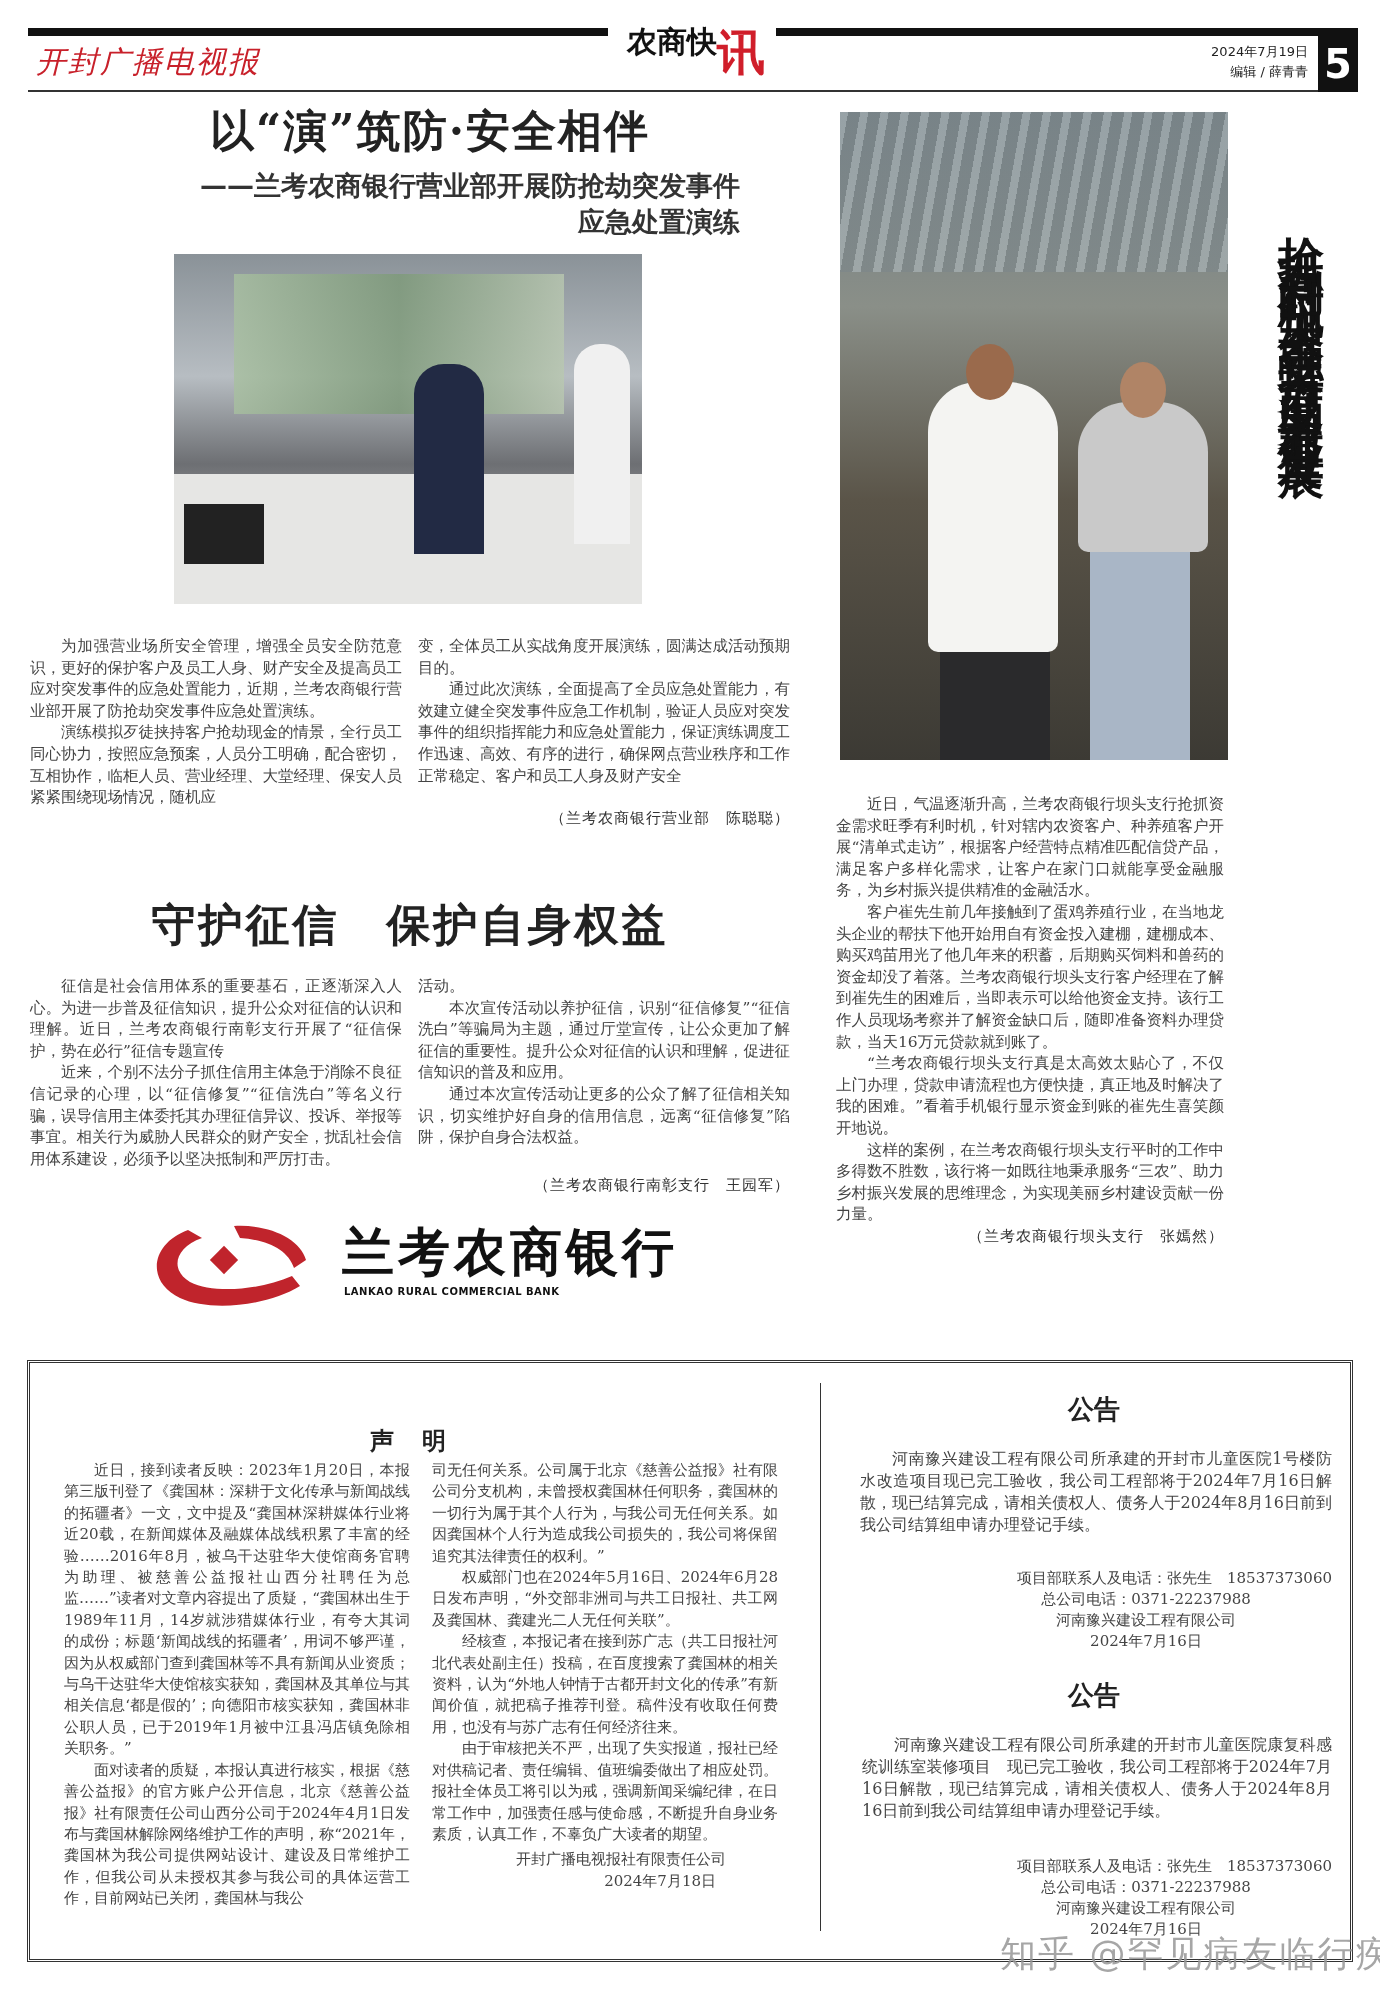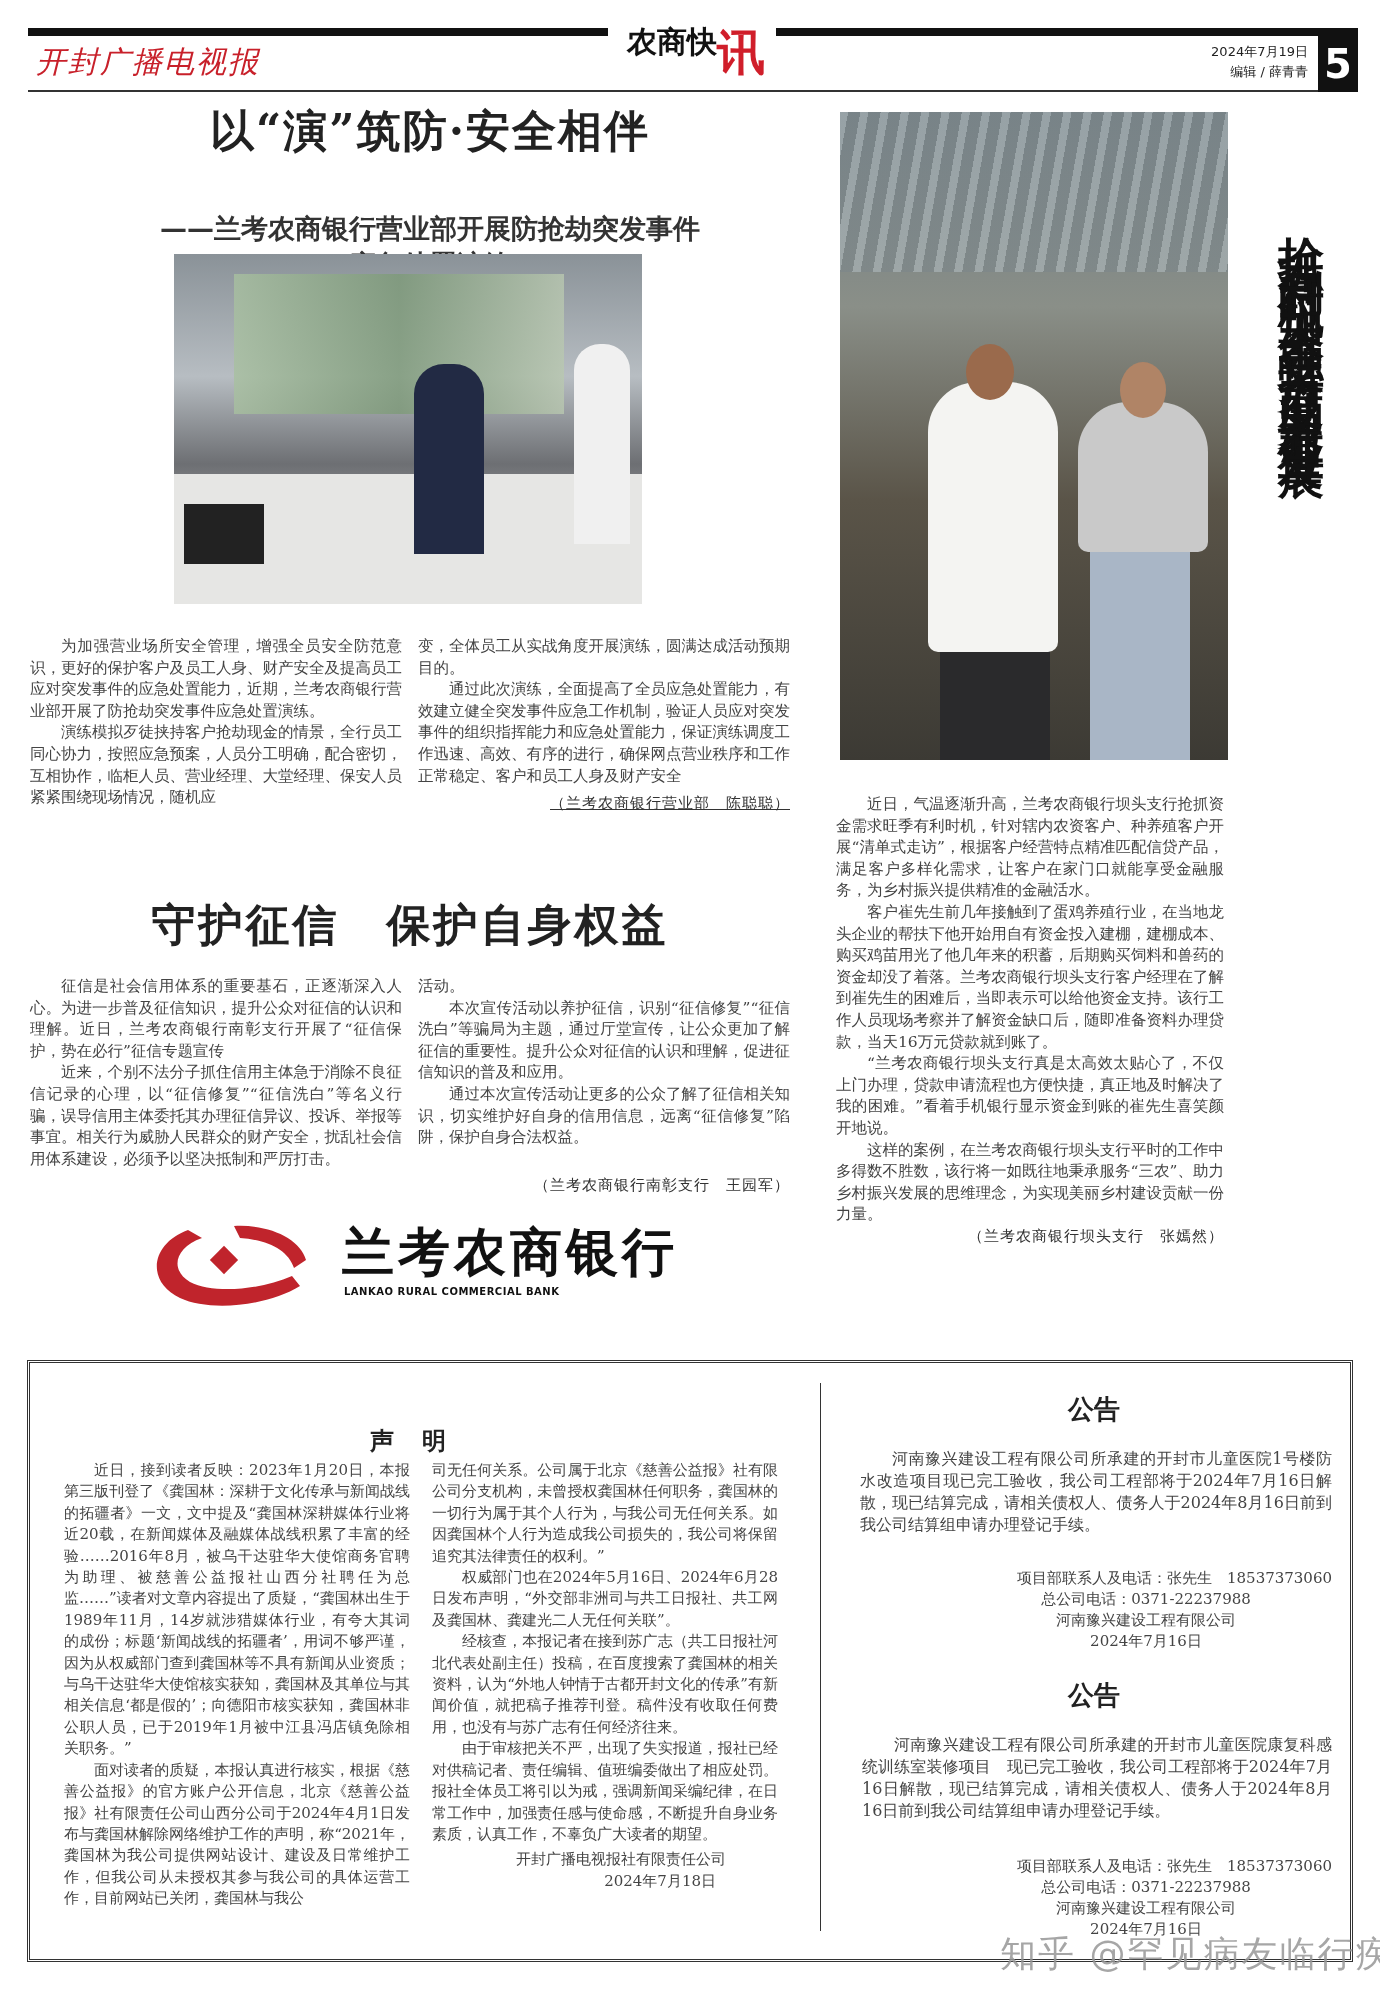--- a/index.html
+++ b/index.html
@@ -11,21 +11,21 @@
     .mh-bar-right { position: absolute; left: 748px; top: 0; width: 582px; height: 8px; background: #111; }
     .mh-bottom { position: absolute; left: 0; top: 62px; width: 1290px; height: 2px; background: #333; }
     .mh-paper { position: absolute; left: 8px; top: 14px; font-size: 30px; color: #c8202a; font-style: italic; letter-spacing: 2px; font-family: "DejaVu Serif", serif; }
     .mh-section { position: absolute; left: 588px; top: -6px; width: 160px; height: 60px; text-align: center; }
     .mh-section .s1 { font-size: 30px; font-weight: bold; color: #111; vertical-align: top; }
     .mh-section .s2 { font-size: 48px; font-weight: bold; color: #d01e2a; line-height: 60px; }
     .mh-date { position: absolute; left: 1140px; top: 14px; width: 140px; text-align: right; font-size: 13px; color: #222; font-family: "DejaVu Sans", sans-serif; line-height: 20px; }
     .mh-page { position: absolute; left: 1290px; top: 0; width: 40px; height: 64px; background: #111; color: #fff; font-size: 40px; font-weight: bold; text-align: center; line-height: 72px; font-family: "DejaVu Sans", sans-serif; }
 
     .headline1 { position: absolute; left: 120px; top: 102px; width: 620px; text-align: center; font-size: 44px; font-weight: bold; color: #222; letter-spacing: 2px; }
-    .subhead1 { position: absolute; left: 120px; top: 168px; width: 620px; text-align: center; font-size: 27px; font-weight: bold; color: #333; line-height: 36px; margin-top: 43px; }
+    .subhead1 { position: absolute; left: 120px; top: 168px; width: 620px; text-align: right; font-size: 27px; font-weight: bold; color: #333; line-height: 36px; }
 
     .photo1 { position: absolute; left: 174px; top: 254px; width: 468px; height: 350px; background: linear-gradient(180deg, #8a9298 0%, #b7bdc2 35%, #6d6f73 60%, #d8d8d6 100%); overflow: hidden; }
     .photo1 .win { position: absolute; left: 60px; top: 20px; width: 330px; height: 140px; background: linear-gradient(90deg, #a8c0a0, #7d9a78, #b9c8b0); opacity: 0.8; }
     .photo1 .counter { position: absolute; left: 0; top: 220px; width: 468px; height: 130px; background: #e6e6e4; }
     .photo1 .p1 { position: absolute; left: 240px; top: 110px; width: 70px; height: 190px; background: #222a44; border-radius: 30px 30px 0 0; }
     .photo1 .p2 { position: absolute; left: 400px; top: 90px; width: 56px; height: 200px; background: #f0f0f0; border-radius: 26px 26px 0 0; }
     .photo1 .printer { position: absolute; left: 10px; top: 250px; width: 80px; height: 60px; background: #222; }
 
     .photo2 { position: absolute; left: 840px; top: 112px; width: 388px; height: 648px; background: linear-gradient(180deg, #6d7a82 0%, #8a8f88 30%, #5a5448 60%, #3c3a34 100%); overflow: hidden; }
     .photo2 .roof { position: absolute; left: 0; top: 0; width: 388px; height: 160px; background: repeating-linear-gradient(100deg, #a9b3b6 0 8px, #7d878a 8px 20px); opacity: .7; }
@@ -98,21 +98,21 @@
   <div class="printer"></div>
 </div>
 
 <div class="col" style="left:30px; top:636px; width:372px;">
   <p>为加强营业场所安全管理，增强全员安全防范意识，更好的保护客户及员工人身、财产安全及提高员工应对突发事件的应急处置能力，近期，兰考农商银行营业部开展了防抢劫突发事件应急处置演练。</p>
   <p>演练模拟歹徒挟持客户抢劫现金的情景，全行员工同心协力，按照应急预案，人员分工明确，配合密切，互相协作，临柜人员、营业经理、大堂经理、保安人员紧紧围绕现场情况，随机应</p>
 </div>
 <div class="col" style="left:418px; top:636px; width:372px;">
   <p class="cont">变，全体员工从实战角度开展演练，圆满达成活动预期目的。</p>
   <p>通过此次演练，全面提高了全员应急处置能力，有效建立健全突发事件应急工作机制，验证人员应对突发事件的组织指挥能力和应急处置能力，保证演练调度工作迅速、高效、有序的进行，确保网点营业秩序和工作正常稳定、客户和员工人身及财产安全</p>
-  <div class="byline" style="margin-top:6px;text-decoration:underline;">（兰考农商银行营业部　陈聪聪）</div>
+  <div class="byline" style="margin-top:21px;">（兰考农商银行营业部　陈聪聪）</div>
 </div>
 
 <div class="headline2">守护征信　保护自身权益</div>
 <div class="col" style="left:30px; top:976px; width:372px;">
   <p>征信是社会信用体系的重要基石，正逐渐深入人心。为进一步普及征信知识，提升公众对征信的认识和理解。近日，兰考农商银行南彰支行开展了“征信保护，势在必行”征信专题宣传</p>
   <p>近来，个别不法分子抓住信用主体急于消除不良征信记录的心理，以“征信修复”“征信洗白”等名义行骗，误导信用主体委托其办理征信异议、投诉、举报等事宜。相关行为威胁人民群众的财产安全，扰乱社会信用体系建设，必须予以坚决抵制和严厉打击。</p>
 </div>
 <div class="col" style="left:418px; top:976px; width:372px;">
   <p class="cont">活动。</p>
   <p>本次宣传活动以养护征信，识别“征信修复”“征信洗白”等骗局为主题，通过厅堂宣传，让公众更加了解征信的重要性。提升公众对征信的认识和理解，促进征信知识的普及和应用。</p>

